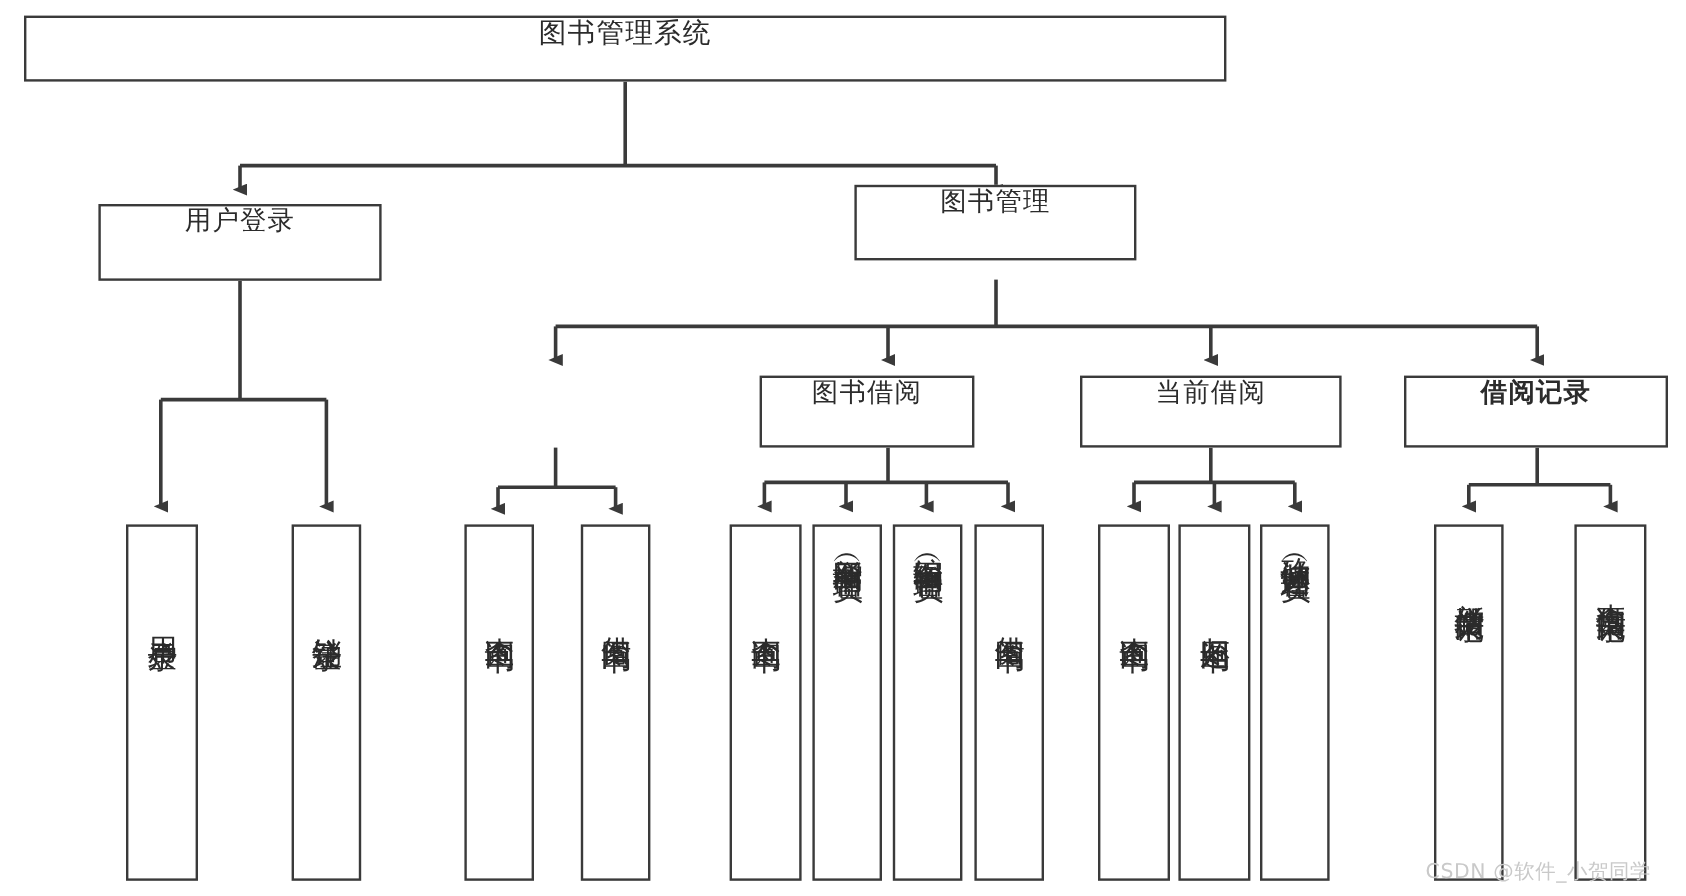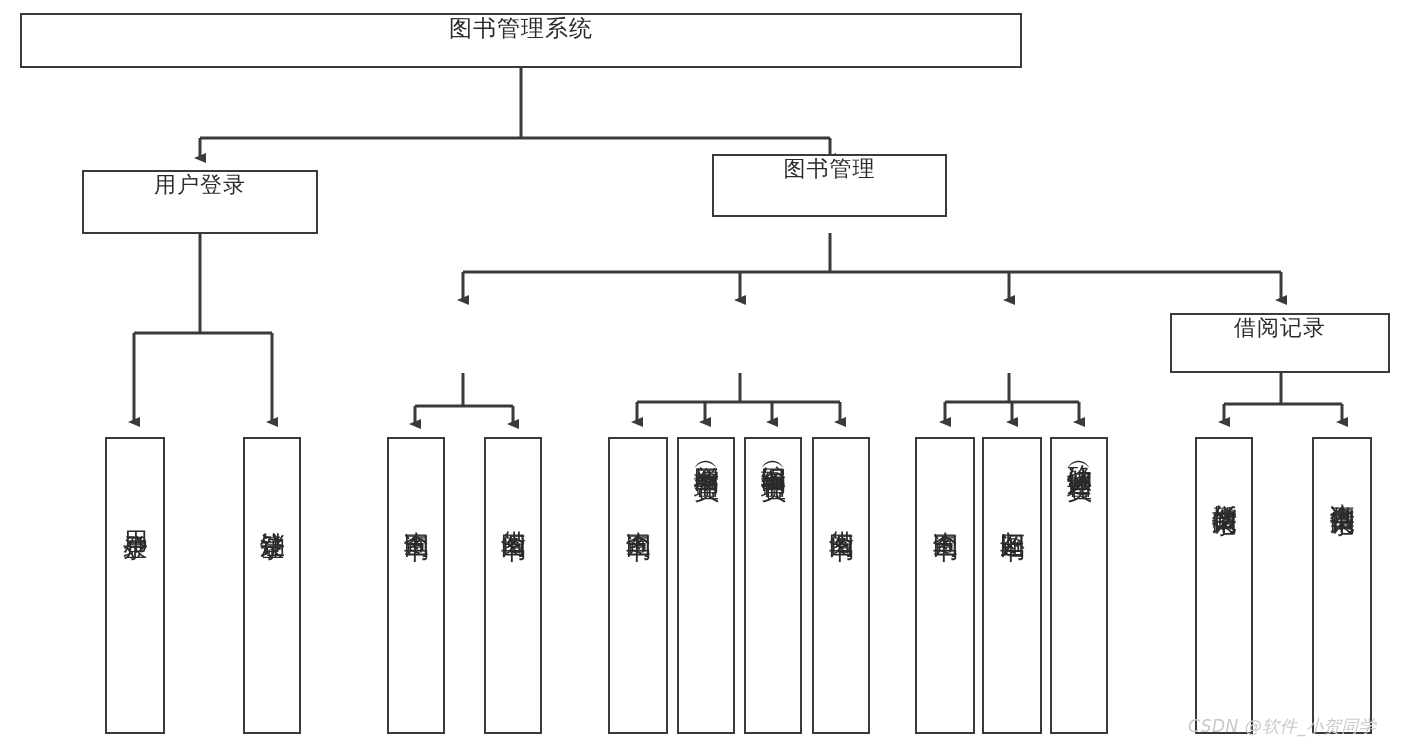--- a/index.html
+++ b/index.html
@@ -127,21 +127,27 @@
     <span class="label">图书管理系统</span>
   </div>
 
   <div class="node horiz" style="left:82px; top:170px; width:236px; height:64px;">
     <span class="label">用户登录</span>
   </div>
   <div class="node horiz" style="left:712px; top:154px; width:235px; height:63px;">
     <span class="label">图书管理</span>
   </div>
 
-  <div class="node horiz" style="left:1170px; top:313px; width:220px; height:60px;">
+  <div class="node horiz" style="left:633px; top:313px; width:179px; height:60px;">
+    <span class="label">图书借阅</span>
+  </div>
+  <div class="node horiz" style="left:900px; top:313px; width:218px; height:60px;">
+    <span class="label">当前借阅</span>
+  </div>
+  <div class="node horiz" style="left:1170px; top:313px; width:220px; height:60px;font-weight:bold;">
     <span class="label">借阅记录</span>
   </div>
 
   <div class="node vert" style="left:105px; top:437px; width:60px; height:297px; padding-top:72px;">
     <span class="label">用户登录</span>
   </div>
   <div class="node vert" style="left:243px; top:437px; width:58px; height:297px; padding-top:72px;">
     <span class="label">注销登录</span>
   </div>
 
@@ -175,15 +181,15 @@
     <span class="label">确认归还（管理员）</span>
   </div>
 
   <div class="node vert" style="left:1195px; top:437px; width:58px; height:297px; padding-top:44px;">
     <span class="label">新增借阅记录</span>
   </div>
   <div class="node vert" style="left:1312px; top:437px; width:60px; height:297px; padding-top:44px;">
     <span class="label">查询借阅记录</span>
   </div>
 
-  <div class="watermark" style="left:1188px; top:715px;font-style:italic;">CSDN @软件_小贺同学</div>
+  <div class="watermark" style="left:1188px; top:715px;">CSDN @软件_小贺同学</div>
 
 </div>
 
 </body></html>

